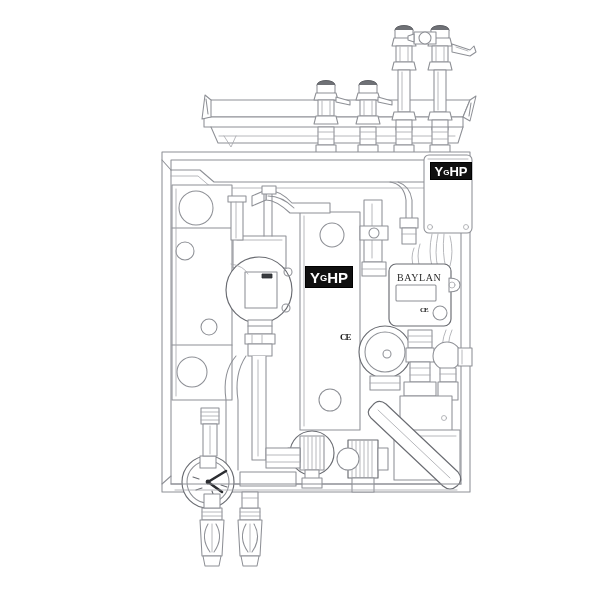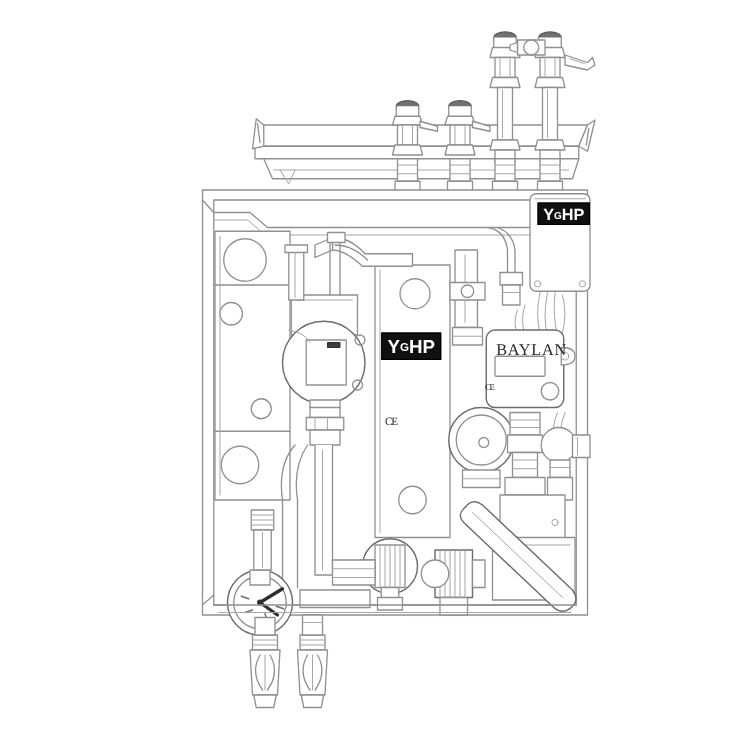--- a/index.html
+++ b/index.html
@@ -23,29 +23,30 @@
     display:flex;align-items:center;justify-content:center;
     letter-spacing:0px;
     font-weight:bold;
     line-height:1;
     box-sizing:border-box;
   }
   .lbl-badge .sub{font-size:0.62em;vertical-align:-0.15em;display:inline-block;transform:translateY(2px);}
   #badge-main{left:305px;top:266px;width:48px;height:22px;font-size:15px;}
   #badge-top{left:430px;top:162px;width:42px;height:18px;font-size:13px;}
   .ce-mark{
-    position:absolute;color:#1a1a1a;font-weight:normal;
+    position:absolute;color:#1a1a1a;font-weight:bold;
     font-family:"Liberation Serif", serif;
+    padding-left:32px;
   }
   #ce-panel{left:308px;top:332px;font-size:9px;letter-spacing:-1px;}
   #ce-meter{left:388px;top:306px;font-size:7px;letter-spacing:-1px;}
   #baylan-text{
     position:absolute;left:397px;top:272px;
     font-family:"Liberation Serif", serif;
-    font-size:13px;letter-spacing:0.6px;color:#2b2b2b;
+    font-size:10px;letter-spacing:0.6px;color:#2b2b2b;
   }
 </style>
 </head>
 <body>
 
 <div id="stage">
 
   <svg id="drawing" viewBox="0 0 600 600" xmlns="http://www.w3.org/2000/svg">
     <defs>
       <style>

